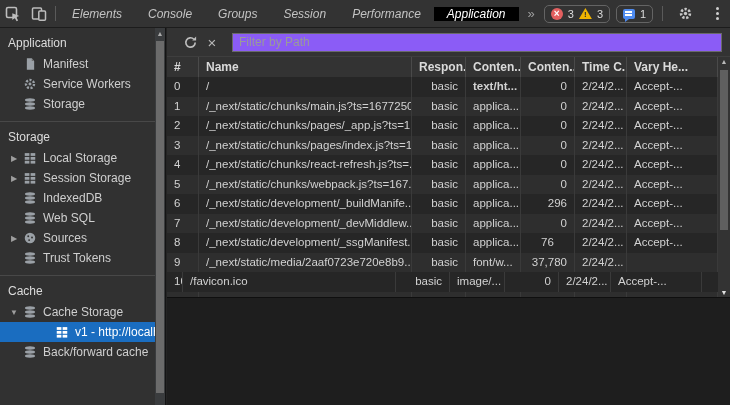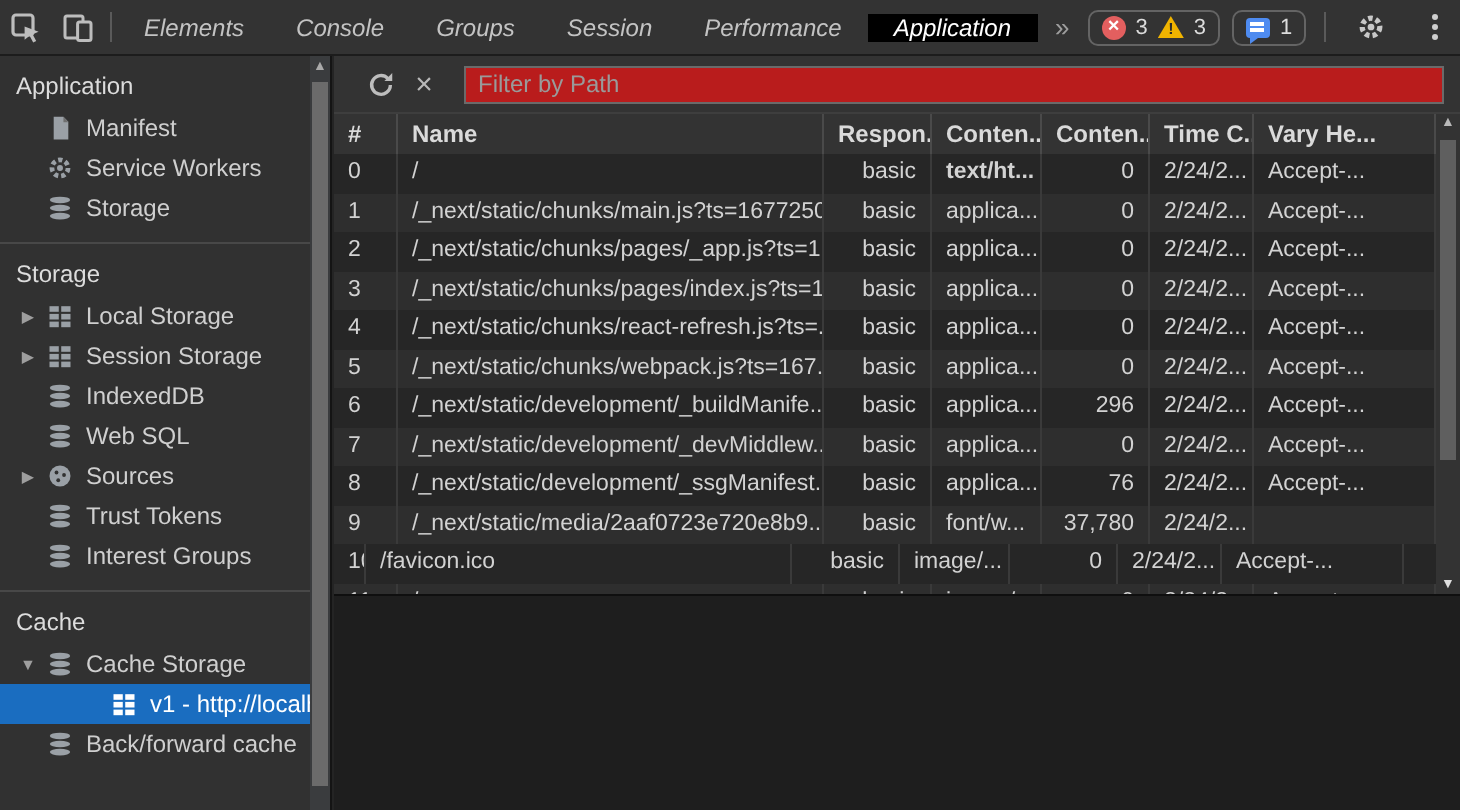--- a/index.html
+++ b/index.html
@@ -52,21 +52,21 @@
     font-size:7px; color:#aaa; }
   .sidebar-sb .sb-thumb { position:absolute; top:13px; left:1px; width:8px; height:352px;
     background:#6b6b6b; }
 
   
   .main { position:absolute; top:28px; left:167px; right:0; bottom:0; background:#242424; }
   .filter-bar { position:absolute; top:0; left:0; right:0; height:29px; background:#333333;
     border-bottom:1px solid #3e3e3e; display:flex; align-items:center; padding:0 8px 0 12px; }
   .tb-icon { width:22px; display:flex; align-items:center; justify-content:center; flex:0 0 auto; }
   .clear-x { font-size:15px; color:#b9b9b9; line-height:1; }
-  .filter-input { flex:1; height:19px; margin-left:9px; background:#b91c1c; border:1px solid #6a6a6a;
+  .filter-input { flex:1; height:19px; margin-left:9px; background:#8b5cf6; border:1px solid #6a6a6a;
     color:#ddd; font-size:12px; padding:0 6px; outline:none; border-radius:0; }
   .filter-input::placeholder { color:#9a9a9a; }
 
   .grid-header { position:absolute; top:29px; left:0; right:0; height:20px; background:#333333; display:flex; }
   .gh-cell { flex:none; font-size:12px; font-weight:bold; color:#dadada; line-height:20px;
     padding:0 7px; border-right:1px solid #4a4a4a; white-space:nowrap; overflow:hidden; }
   .rows { position:absolute; top:49px; left:0; right:0; height:220px; overflow:hidden; }
   .trow { display:flex; height:19.5px; }
   .trow.even { background:#262626; }
   .trow.odd  { background:#2e2e2e; }
@@ -249,31 +249,20 @@
             <span class="disc"></span>
             <span class="ic">
               <svg width="14" height="14" viewBox="0 0 16 16">
                 <ellipse cx="8" cy="3.4" rx="5.8" ry="1.9" fill="#9aa0a6"></ellipse>
                 <ellipse cx="8" cy="8" rx="5.8" ry="1.9" fill="#9aa0a6"></ellipse>
                 <ellipse cx="8" cy="12.6" rx="5.8" ry="1.9" fill="#9aa0a6"></ellipse>
               </svg>
             </span>
             <span>Trust Tokens</span>
           </div>
-          <div class="side-item">
-            <span class="disc"></span>
-            <span class="ic">
-              <svg width="14" height="14" viewBox="0 0 16 16">
-                <ellipse cx="8" cy="3.4" rx="5.8" ry="1.9" fill="#9aa0a6"></ellipse>
-                <ellipse cx="8" cy="8" rx="5.8" ry="1.9" fill="#9aa0a6"></ellipse>
-                <ellipse cx="8" cy="12.6" rx="5.8" ry="1.9" fill="#9aa0a6"></ellipse>
-              </svg>
-            </span>
-            <span>Interest Groups</span>
-          </div>
         </div>
         <div class="section">
           <div class="section-header">Cache</div>
           <div class="side-item">
             <span class="disc">▼</span>
             <span class="ic">
               <svg width="14" height="14" viewBox="0 0 16 16">
                 <ellipse cx="8" cy="3.4" rx="5.8" ry="1.9" fill="#9aa0a6"></ellipse>
                 <ellipse cx="8" cy="8" rx="5.8" ry="1.9" fill="#9aa0a6"></ellipse>
                 <ellipse cx="8" cy="12.6" rx="5.8" ry="1.9" fill="#9aa0a6"></ellipse>
@@ -408,21 +397,21 @@
           <div class="tcell" style="width: 55px;">applica...</div>
           <div class="tcell r" style="width: 54px;">0</div>
           <div class="tcell" style="width: 52px;">2/24/2...</div>
           <div class="tcell" style="width: 91px;">Accept-...</div>
         </div>
         <div class="trow even">
           <div class="tcell" style="width: 32px;">8</div>
           <div class="tcell" style="width: 213px;">/_next/static/development/_ssgManifest....</div>
           <div class="tcell r" style="width: 54px;">basic</div>
           <div class="tcell" style="width: 55px;">applica...</div>
-          <div class="tcell r" style="width: 54px;">76</div>
+          <div class="tcell r" style="width: 54px; text-align: center;">76</div>
           <div class="tcell" style="width: 52px;">2/24/2...</div>
           <div class="tcell" style="width: 91px;">Accept-...</div>
         </div>
         <div class="trow odd">
           <div class="tcell" style="width: 32px;">9</div>
           <div class="tcell" style="width: 213px;">/_next/static/media/2aaf0723e720e8b9....</div>
           <div class="tcell r" style="width: 54px;">basic</div>
           <div class="tcell" style="width: 55px;">font/w...</div>
           <div class="tcell r" style="width: 54px;">37,780</div>
           <div class="tcell" style="width: 52px;">2/24/2...</div>

